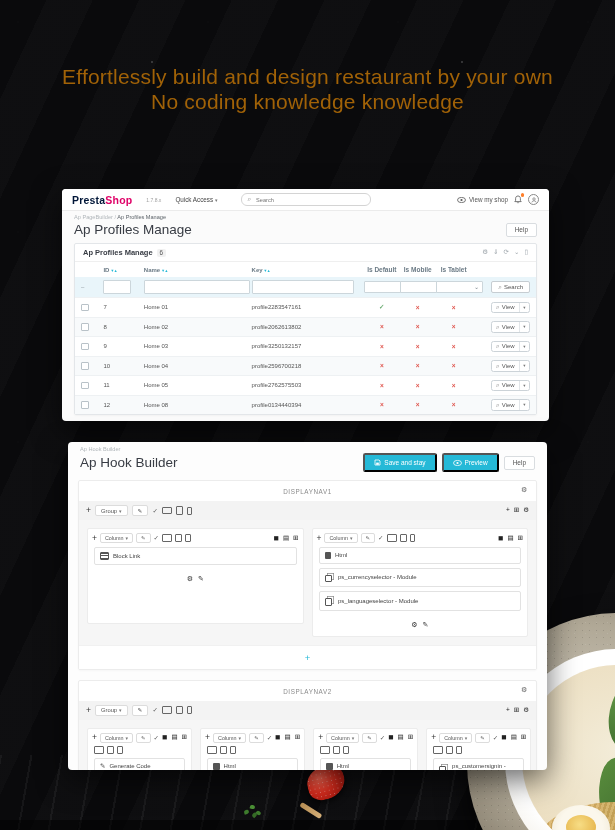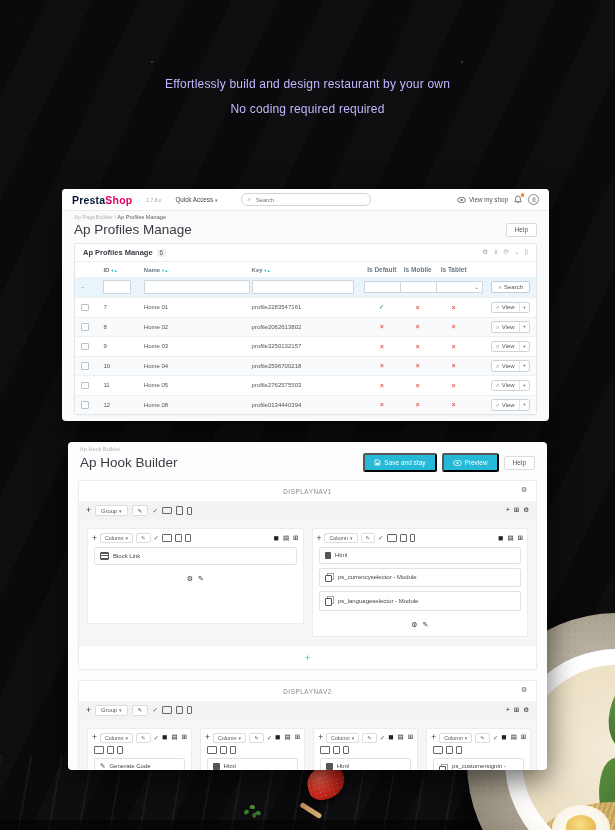--- a/index.html
+++ b/index.html
@@ -20,21 +20,21 @@
     background:repeating-linear-gradient(115deg,transparent 0 42px,rgba(255,255,255,.02) 42px 84px);
     pointer-events:none;z-index:0;
   }
   .table-sheen{position:absolute;left:0;top:755px;width:615px;height:75px;z-index:0;
     background:repeating-linear-gradient(100deg,rgba(255,255,255,.05) 0 2px,transparent 2px 30px);}
   .bottom-band{position:absolute;left:0;bottom:0;width:615px;height:10px;background:rgba(0,0,0,.5);z-index:0;}
 
   
   .hero{position:absolute;left:0;top:56px;width:615px;text-align:center;z-index:3;color:#fff;}
   .hero-title{font-family:"DejaVu Serif",serif;font-size:29px;font-weight:400;letter-spacing:1px;margin:0 0 16px;}
-  .hero-sub{font-size:12px;line-height:25px;color:#c4b5fd;letter-spacing:.2px;margin:16px;}
+  .hero-sub{font-size:21px;line-height:25px;color:#a16207;letter-spacing:.2px;margin:8px;}
 
   
   .card{position:absolute;background:#fff;border-radius:4px;z-index:3;
     box-shadow:0 10px 30px rgba(0,0,0,.6);overflow:hidden;}
   .card1{left:62px;top:189px;width:487px;height:232px;background:#fbfbfb;}
   .card2{left:68px;top:442px;width:479px;height:328px;background:#fdfdfd;}
 
   
   .ps-topbar{display:flex;align-items:center;gap:14px;height:21px;padding:0 10px;background:#fff;border-bottom:1px solid #ebebeb;}
   .ps-logo{font-size:10.5px;font-weight:bold;letter-spacing:.2px;}
@@ -189,21 +189,21 @@
 <div class="sprig">
     <i></i>
     <i></i>
     <i></i>
     <i></i>
   </div>
 
 <div class="hero">
   <p class="hero-sub">
     <span>Effortlessly build and design restaurant by your own</span><br>
-    <span>No coding required required</span>
+    <span>No coding knowledge knowledge</span>
   </p>
 </div>
 
 <div class="card card1">
   <div class="ps-topbar">
     <span class="ps-logo"><span class="lp">Presta</span><span class="ls">Shop</span></span>
     <span class="ps-version">1.7.8.x</span>
     <span class="ps-quick"><span>Quick Access</span> <span class="caret">▾</span></span>
     <span class="ps-search">
       <span class="glyph-search">⌕</span>

